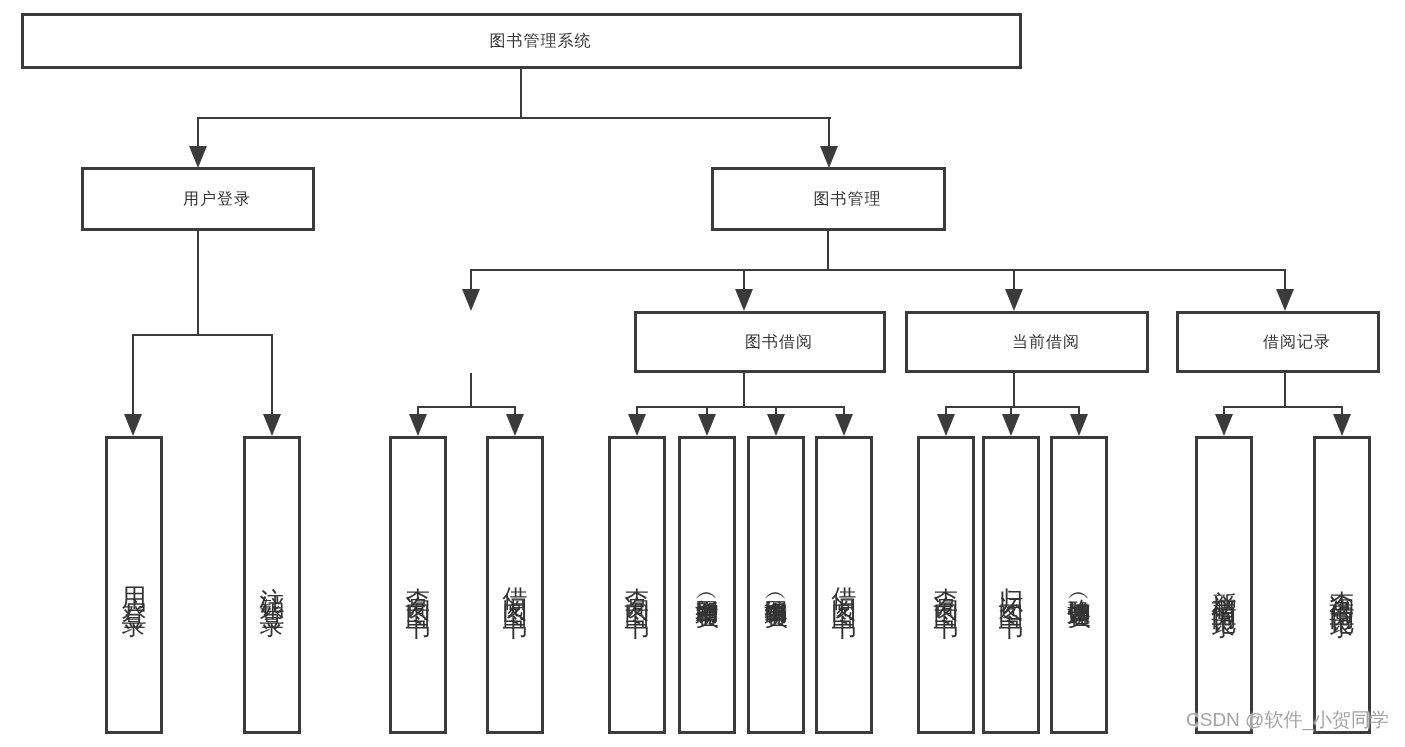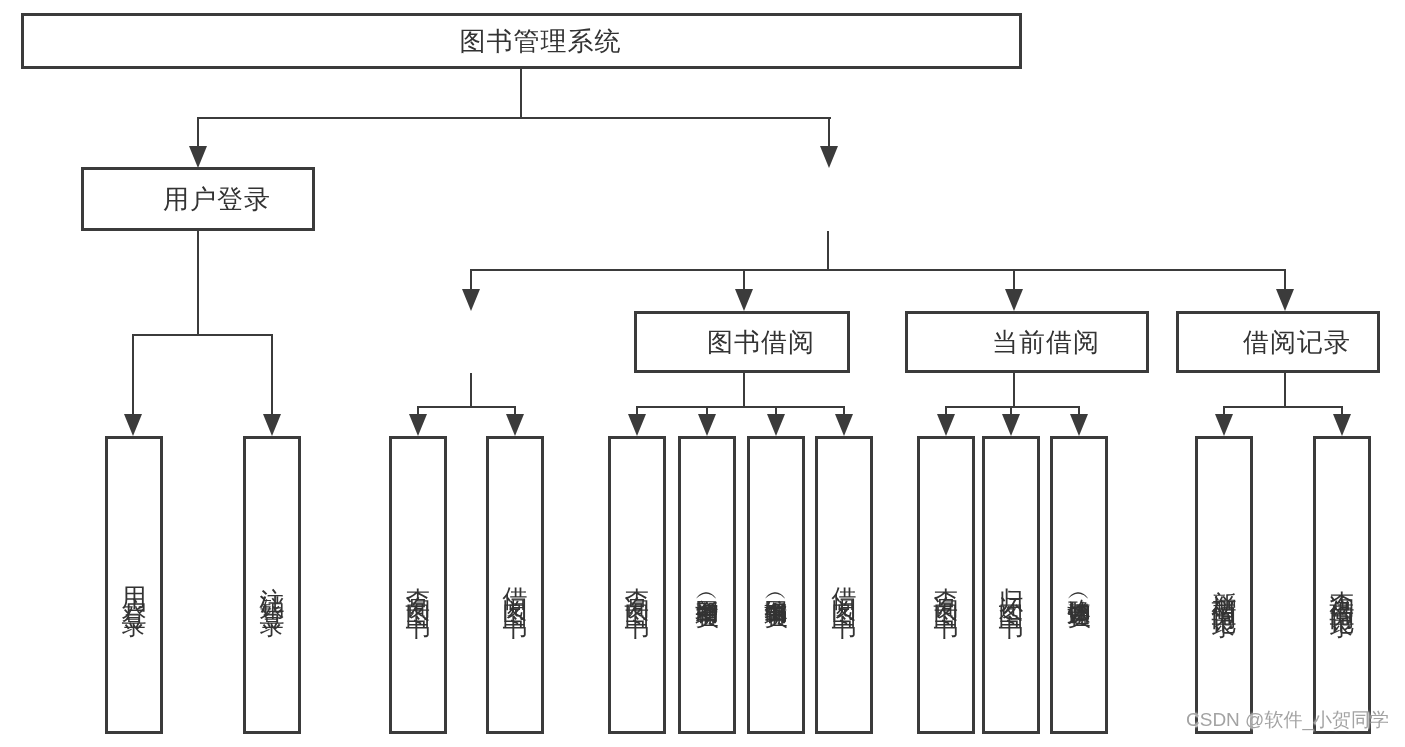--- a/index.html
+++ b/index.html
@@ -15,21 +15,21 @@
   .box {
     position: absolute;
     box-sizing: border-box;
     border: 3px solid #3b3b3b;
     background: #ffffff;
     color: #333333;
     display: flex;
     align-items: center;
     justify-content: center;
   }
-  .hnode { font-size: 26px; letter-spacing: 1px; white-space: nowrap; padding-left: 38px; }
+  .hnode { font-size: 16px; letter-spacing: 1px; white-space: nowrap; padding-left: 38px; }
   .leaf {
     writing-mode: vertical-rl;
     text-orientation: mixed;
     font-size: 25px;
     line-height: 1;
   }
   .len4 { letter-spacing: 9px; }
   .len6 { letter-spacing: 5px; }
   .len9 { letter-spacing: 1px; font-size: 23px; }
   
@@ -62,34 +62,35 @@
 <div id="canvas">
 
   <div class="box hnode" style="left:21px; top:13px; width:1001px; height:56px;">图书管理系统</div>
 
   <div class="vl" style="left:520px; top:66px; height:53px;"></div>
   <div class="hl" style="left:197px; top:117px; width:634px;"></div>
   <div class="drop" style="left:198px; top:118px; height:50px;"></div>
   <div class="drop" style="left:829px; top:118px; height:50px;"></div>
 
   <div class="box hnode" style="left:81px; top:167px; width:234px; height:64px;">用户登录</div>
+  <div class="box hnode" style="left:711px; top:167px; width:235px; height:64px;">图书管理</div>
 
   <div class="vl" style="left:197px; top:231px; height:105px;"></div>
   <div class="hl" style="left:132px; top:334px; width:141px;"></div>
   <div class="drop" style="left:133px; top:335px; height:101px;"></div>
   <div class="drop" style="left:272px; top:335px; height:101px;"></div>
 
   <div class="vl" style="left:827px; top:231px; height:40px;"></div>
   <div class="hl" style="left:470px; top:269px; width:816px;"></div>
   <div class="drop" style="left:471px; top:270px; height:41px;"></div>
   <div class="drop" style="left:744px; top:270px; height:41px;"></div>
   <div class="drop" style="left:1014px; top:270px; height:41px;"></div>
   <div class="drop" style="left:1285px; top:270px; height:41px;"></div>
 
-  <div class="box hnode" style="left:634px; top:311px; width:216px; height:62px;">图书借阅</div>
+  <div class="box hnode" style="left:634px; top:311px; width:252px; height:62px;">图书借阅</div>
   <div class="box hnode" style="left:905px; top:311px; width:244px; height:62px;">当前借阅</div>
   <div class="box hnode" style="left:1176px; top:311px; width:204px; height:62px;">借阅记录</div>
 
   <div class="vl" style="left:470px; top:373px; height:34px;"></div>
   <div class="hl" style="left:417px; top:406px; width:99px;"></div>
   <div class="drop" style="left:418px; top:407px; height:29px;"></div>
   <div class="drop" style="left:515px; top:407px; height:29px;"></div>
 
   <div class="vl" style="left:743px; top:373px; height:34px;"></div>
   <div class="hl" style="left:636px; top:406px; width:209px;"></div>

